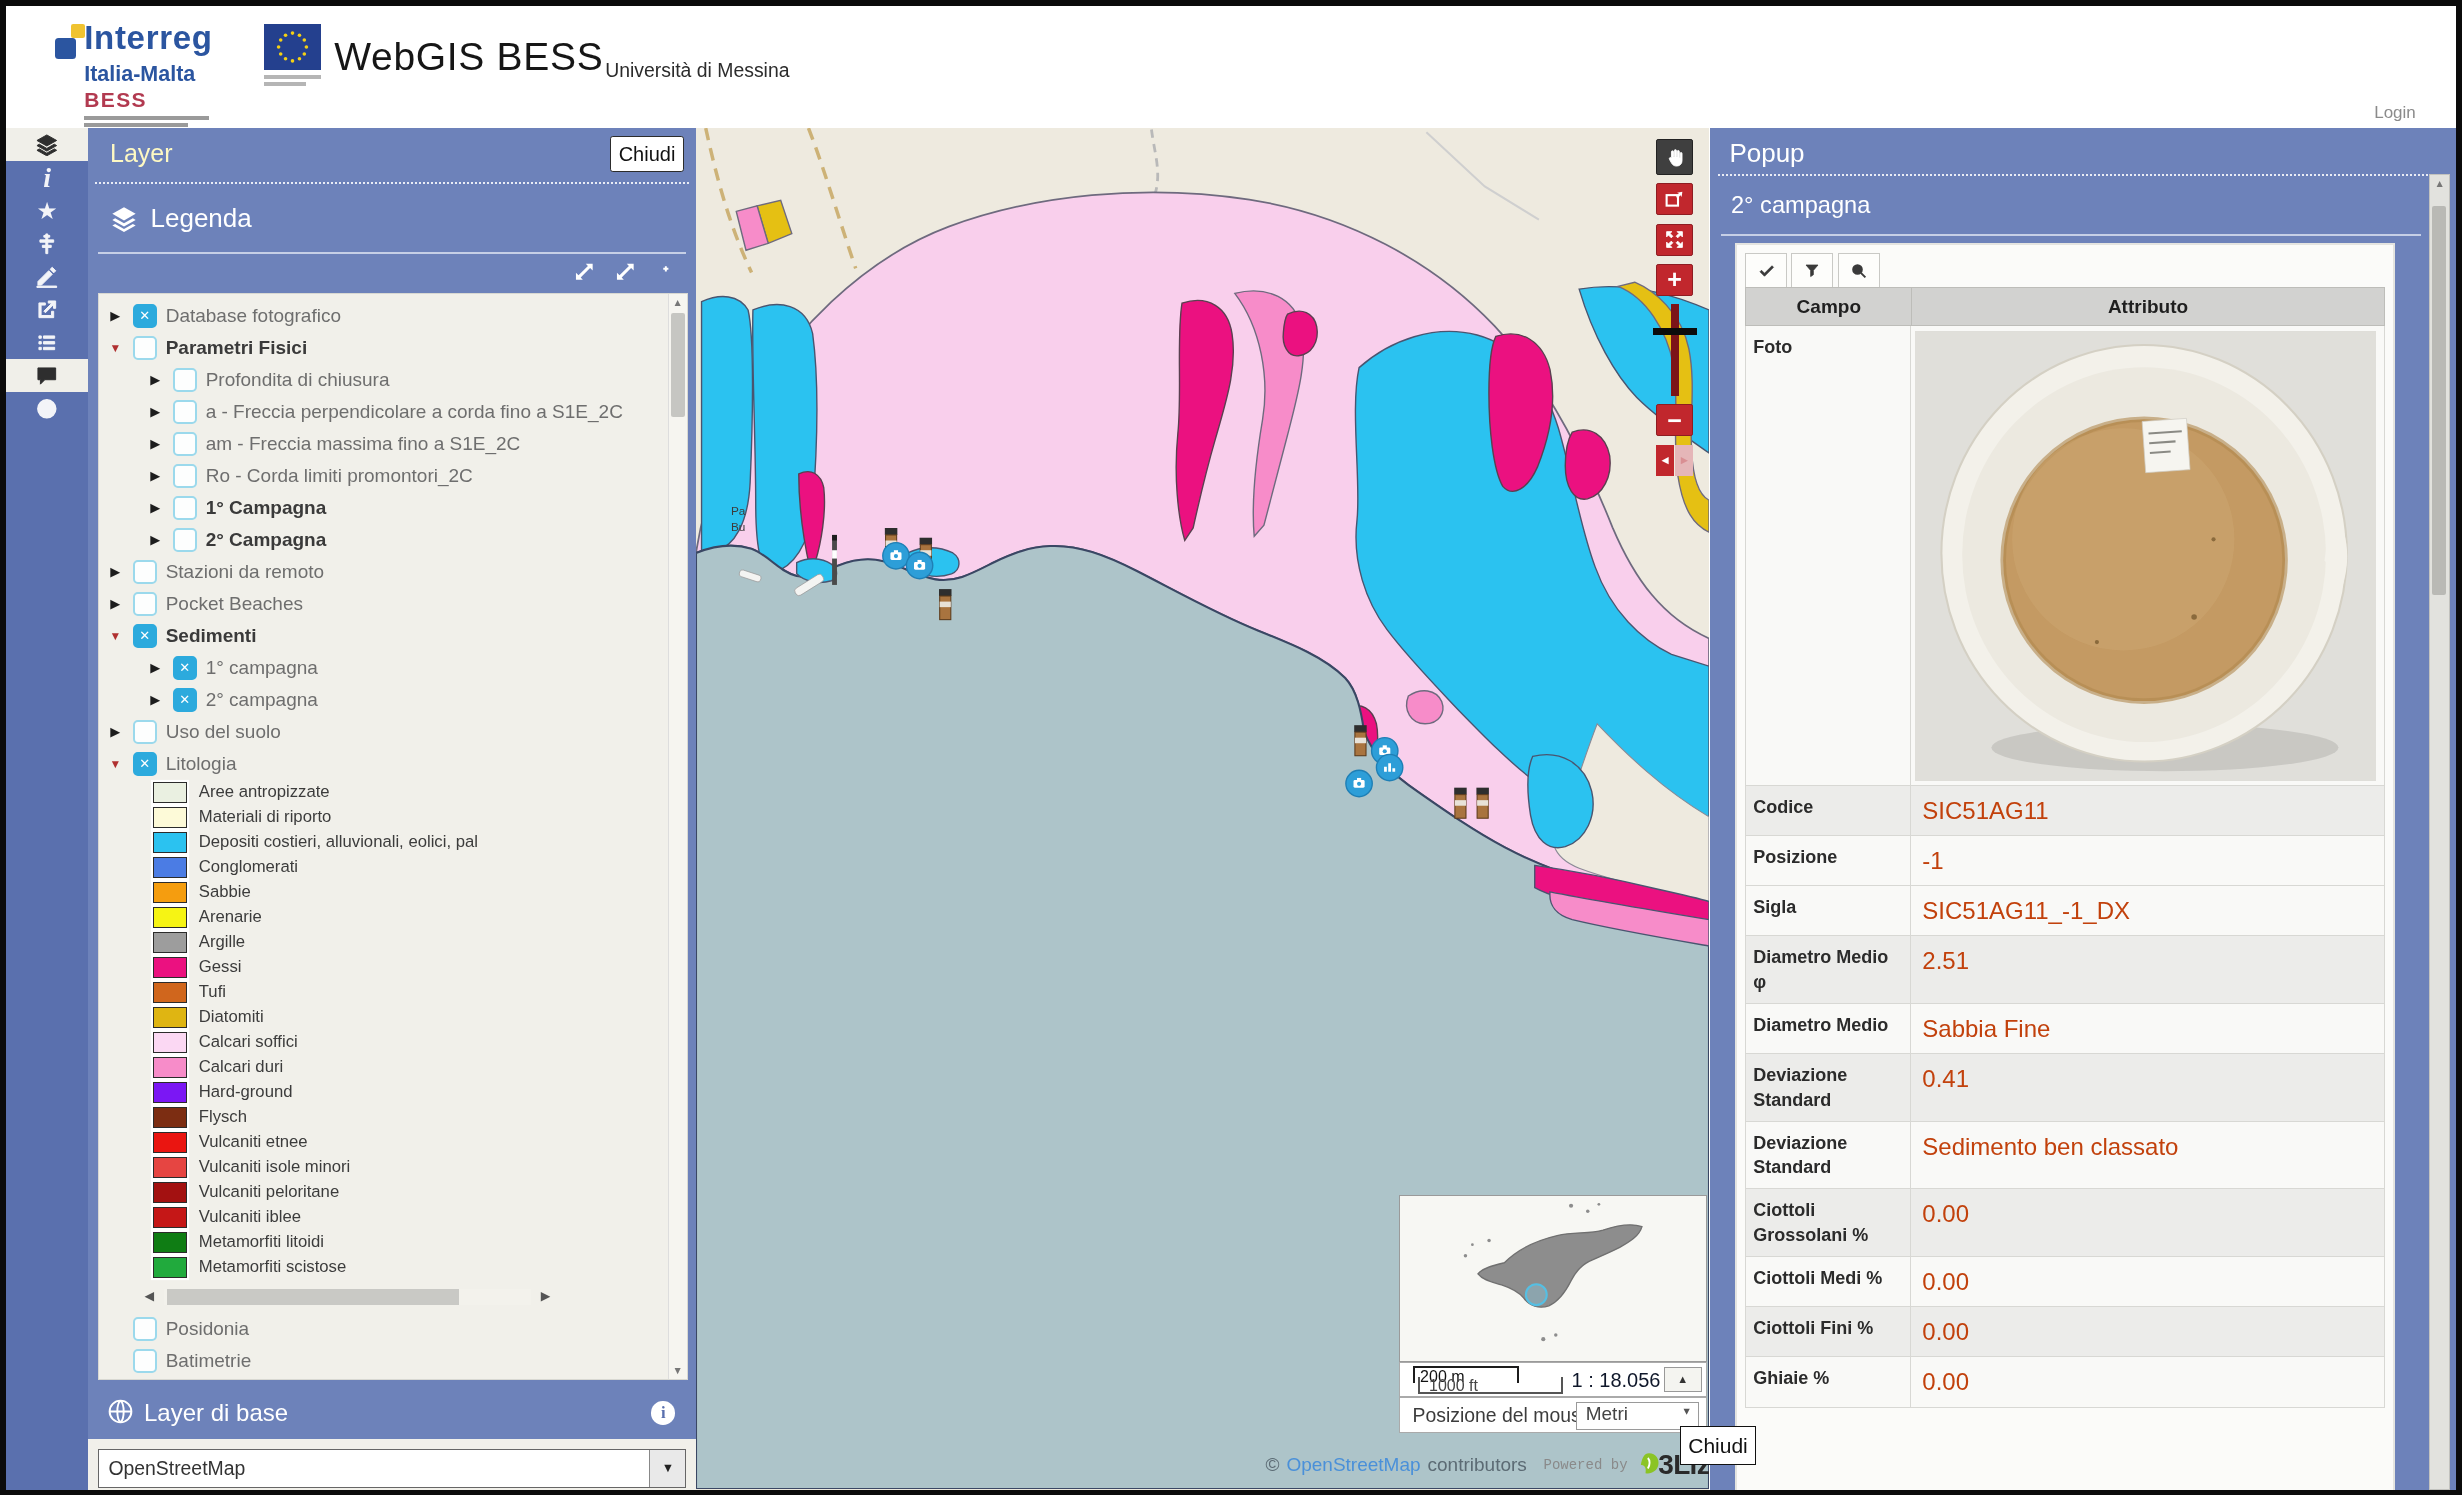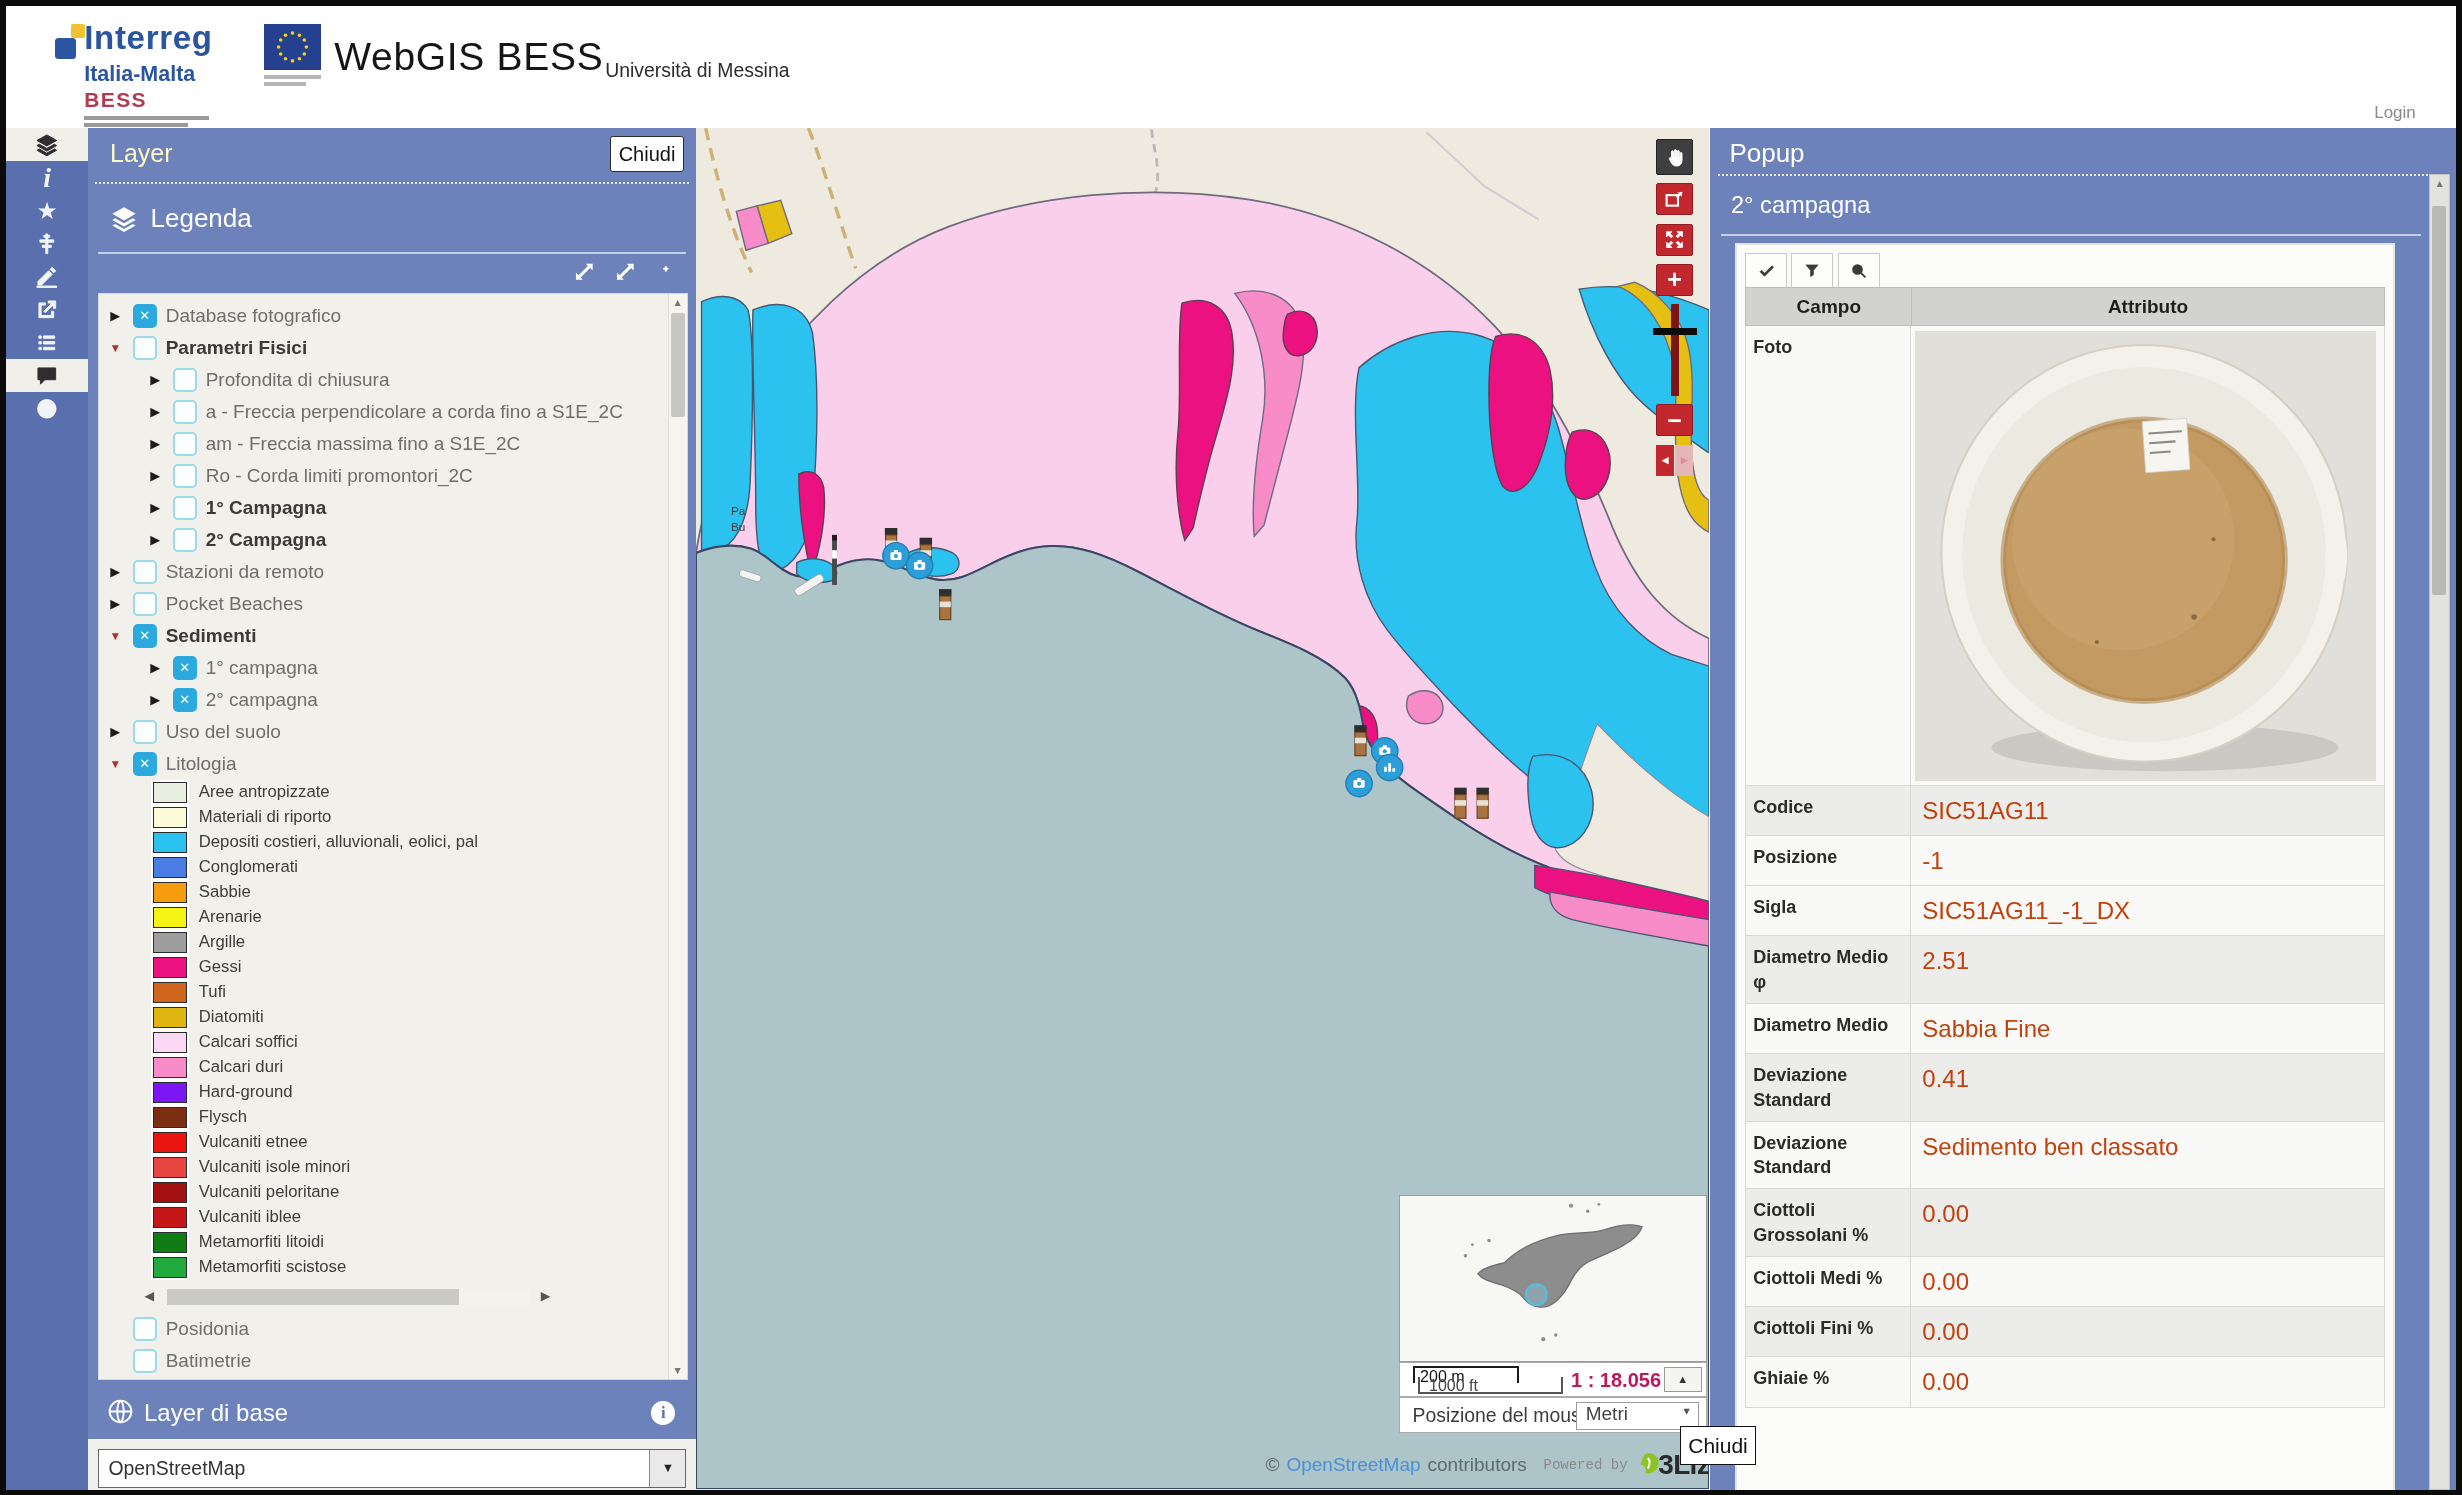--- a/index.html
+++ b/index.html
@@ -87,21 +87,21 @@
   .navrow{display:flex;gap:1.4px;}
   .nav{width:18px;height:31px;display:flex;align-items:center;justify-content:center;font-size:11.8px;cursor:pointer;}
   .nav.back{background:#c1272d;color:#fff;}
   .nav.fwd{background:#e5b6b8;color:#d98f93;}
   .overview{position:absolute;left:703px;top:1067px;width:308px;height:167px;background:#f7f7f3;border:1.4px solid #9a9a9a;box-sizing:border-box;}
   .scalebox{position:absolute;left:703px;top:1234px;width:308px;height:35px;background:#fff;border:1.4px solid #aaa;box-sizing:border-box;}
   .sb-m{position:absolute;left:12.5px;top:2.8px;width:97px;height:15.3px;border:2.1px solid #1c1c1c;border-bottom:none;
         font-size:16px;color:#111;padding-left:5.6px;}
   .sb-ft{position:absolute;left:18px;top:14px;width:132px;height:15.3px;border:2.1px solid #555;border-top:none;
         font-size:16px;color:#444;padding-left:9px;}
-  .sb-ratio{position:absolute;left:164px;top:5.6px;width:104px;font-size:20px;font-weight:bold;color:#be185d;text-align:center;}
+  .sb-ratio{position:absolute;left:164px;top:5.6px;width:104px;font-size:20px;font-weight:normal;color:#0f172a;text-align:center;}
   .sb-btn{position:absolute;right:4.2px;top:3.5px;width:36px;height:23.6px;background:#f4f4f0;border:1.4px solid #999;
         text-align:center;font-size:11px;color:#333;line-height:22px;cursor:pointer;}
   .mousebox{position:absolute;left:703px;top:1269px;width:308px;height:36px;background:#fff;border:1.4px solid #aaa;box-sizing:border-box;}
   .mb-label{position:absolute;left:12.5px;top:6.2px;font-size:19.4px;color:#3c3c3c;}
   .mselect{position:absolute;right:7px;top:4.2px;width:104px;height:26px;border:1.4px solid #9a9a9a;background:#fff;
         display:flex;align-items:flex-start;justify-content:space-between;padding:0 8.3px;font-size:19px;color:#444;cursor:pointer;}
   .attrib{position:absolute;left:479px;top:1321px;width:535px;display:flex;align-items:center;justify-content:flex-end;gap:7px;}
   .attrib .c{font-size:19px;color:#5c6b74;}
   .attrib .lnk{font-size:19px;color:#4a90d9;cursor:pointer;}
   .attrib .pw{font-size:14px;color:#8a8a8a;margin-left:9.7px;font-family:Liberation Mono, monospace;}

